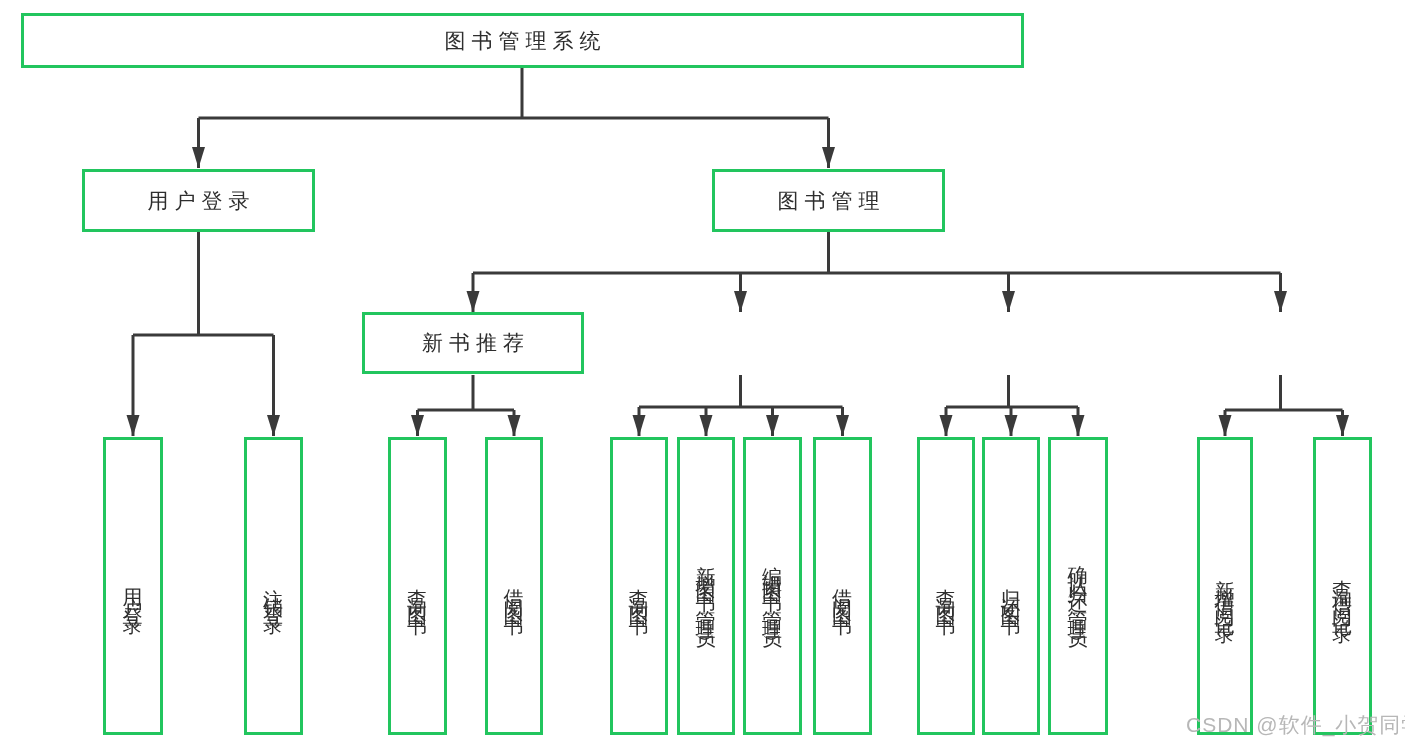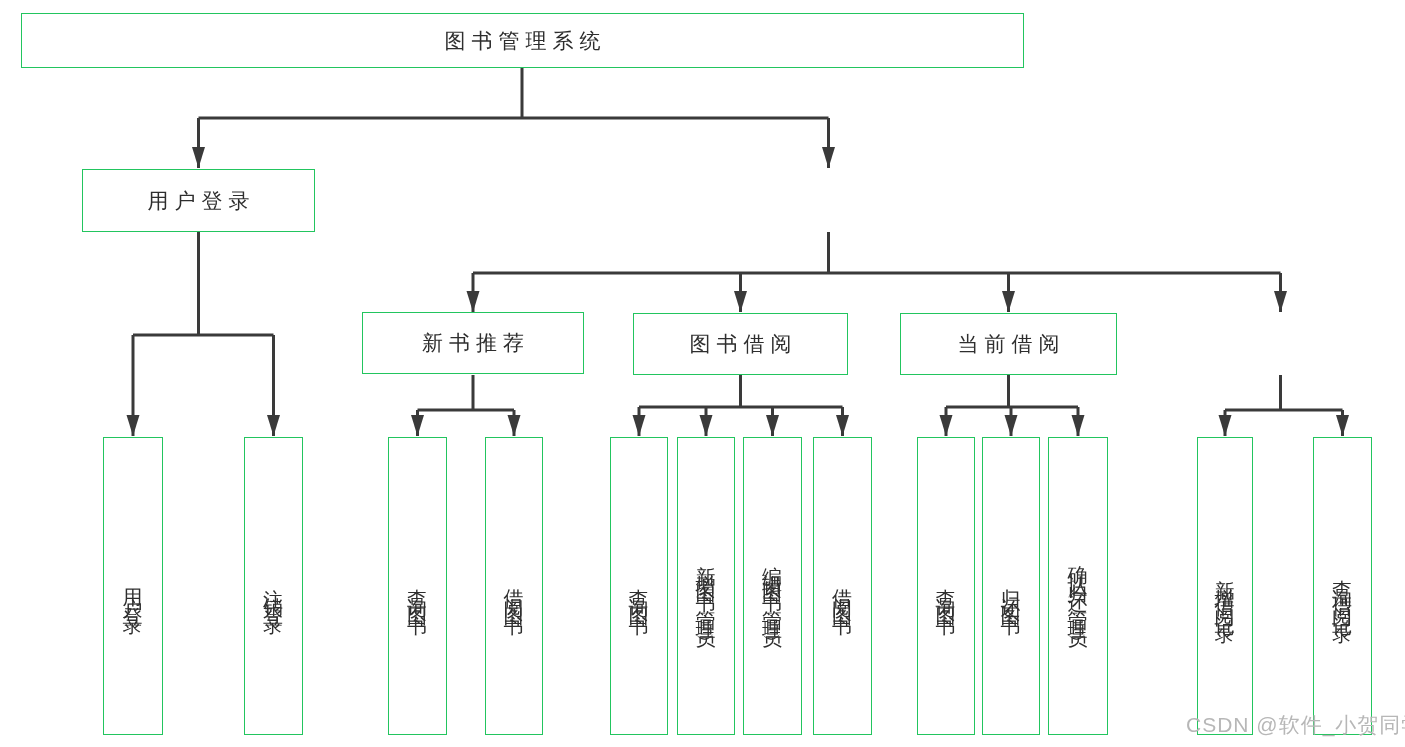--- a/index.html
+++ b/index.html
@@ -8,21 +8,21 @@
     width:1405px;height:747px;
     background:#ffffff;
     overflow:hidden;
     font-family:"Liberation Sans","DejaVu Sans",sans-serif;
     color:#2e2e2e;
   }
   .connectors{position:absolute;left:0;top:0;z-index:1;}
   .node{
     position:absolute;
     box-sizing:border-box;
-    border:1px solid #22c55e;
+    border:3px solid #22c55e;
     background:#ffffff;
     display:flex;
     align-items:center;
     justify-content:center;
     z-index:2;
   }
   .node.h .label{
     font-size:21px;
     letter-spacing:6px;
     margin-right:-6px;
@@ -95,29 +95,26 @@
     </g>
   </svg>
 
   <div class="node h" style="left:21px;top:13px;width:1003px;height:55px">
     <span class="label">图书管理系统</span>
   </div>
 
   <div class="node h" style="left:82px;top:169px;width:233px;height:63px">
     <span class="label">用户登录</span>
   </div>
+  <div class="node h" style="left:712px;top:169px;width:233px;height:63px">
+    <span class="label">图书管理</span>
+  </div>
 
   <div class="node h" style="left:362px;top:312px;width:222px;height:62px">
     <span class="label">新书推荐</span>
-  </div>
-  <div class="node h" style="left:633px;top:313px;width:215px;height:62px">
-    <span class="label">图书借阅</span>
-  </div>
-  <div class="node h" style="left:900px;top:313px;width:217px;height:62px">
-    <span class="label">当前借阅</span>
   </div>
 
   <div class="node v" style="left:103px;top:437px;width:60px;height:298px">
     <span class="label">用户登录</span>
   </div>
   <div class="node v" style="left:244px;top:437px;width:59px;height:298px">
     <span class="label">注销登录</span>
   </div>
 
   <div class="node v" style="left:388px;top:437px;width:59px;height:298px">

